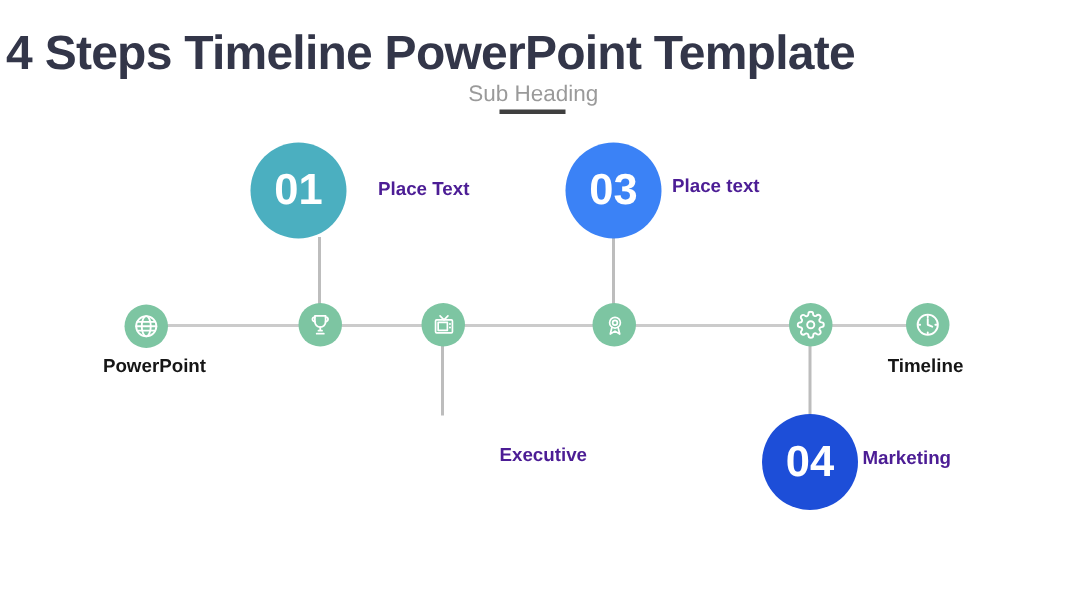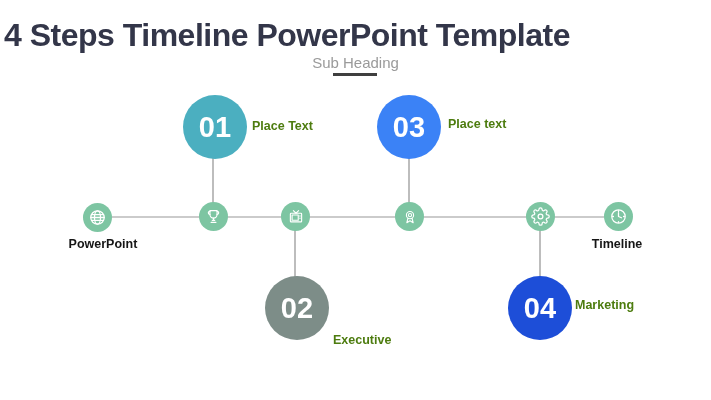--- a/index.html
+++ b/index.html
@@ -25,27 +25,27 @@
   .n-gear{left:526px;top:202px;}
   .n-clock{left:604px;top:202px;}
   .node svg{display:block;}
   .axis-label{position:absolute;width:90px;text-align:center;font-size:12.5px;
               font-weight:bold;color:#161616;}
   .lbl-worldwide{left:58px;top:237px;}
   .lbl-timeline{left:572px;top:237px;}
   .step-circle{position:absolute;width:64px;height:64px;border-radius:50%;
                display:flex;align-items:center;justify-content:center;
                color:#ffffff;font-size:29px;font-weight:bold;}
-  .s1{left:183px;top:95px;}
+  .s1{left:167px;top:95px;}
   .s2{left:265px;top:276px;}
   .s3{left:377px;top:95px;}
   .s4{left:508px;top:276px;}
-  .step-label{position:absolute;font-size:12.5px;font-weight:bold;color:#4d7c0f;white-space:nowrap;}
+  .step-label{position:absolute;font-size:12.5px;font-weight:bold;color:#4c1d95;white-space:nowrap;}
   .sl1{left:252px;top:119px;}
-  .sl2{left:333px;top:296px;margin-top:37px;}
+  .sl2{left:333px;top:296px;}
   .sl3{left:448px;top:117px;}
   .sl4{left:575px;top:298px;}
 </style>
 </head>
 <body>
 
 <div class="slide">
 
   <h1 class="title">4 Steps Timeline PowerPoint Template</h1>
   <div class="subtitle">Sub Heading</div>
@@ -120,23 +120,20 @@
   </div>
 
   <div class="axis-label lbl-worldwide">PowerPoint</div>
   <div class="axis-label lbl-timeline">Timeline</div>
 
   <div class="step-circle s1" style="background: rgb(75, 175, 192);">
     <span>01</span>
   </div>
   <div class="step-label sl1">Place Text</div>
 
-  <div class="step-circle s2" style="background: rgb(125, 141, 136);">
-    <span>02</span>
-  </div>
   <div class="step-label sl2">Executive</div>
 
   <div class="step-circle s3" style="background: #3b82f6;">
     <span>03</span>
   </div>
   <div class="step-label sl3">Place text</div>
 
   <div class="step-circle s4" style="background: #1d4ed8;">
     <span>04</span>
   </div>

